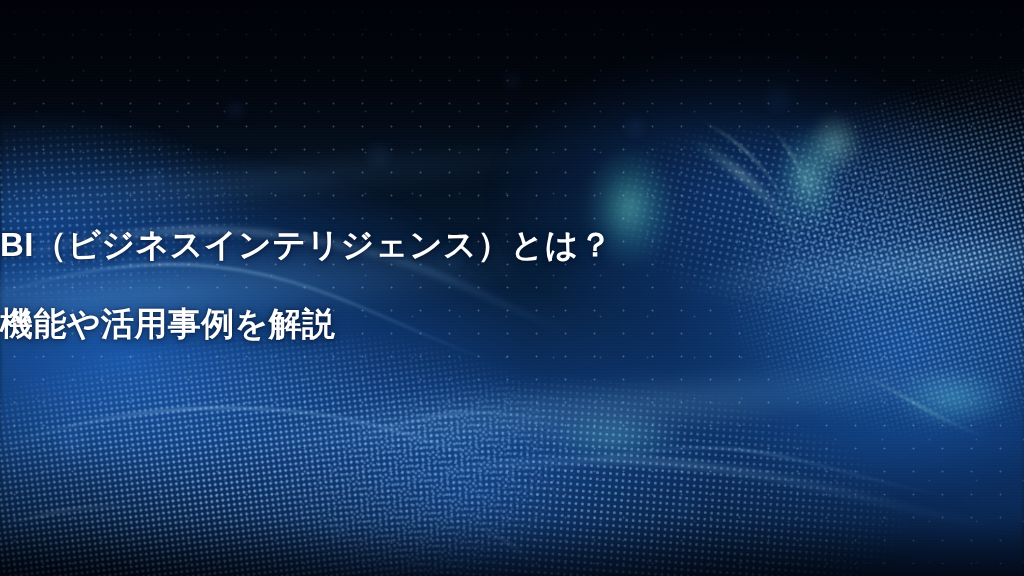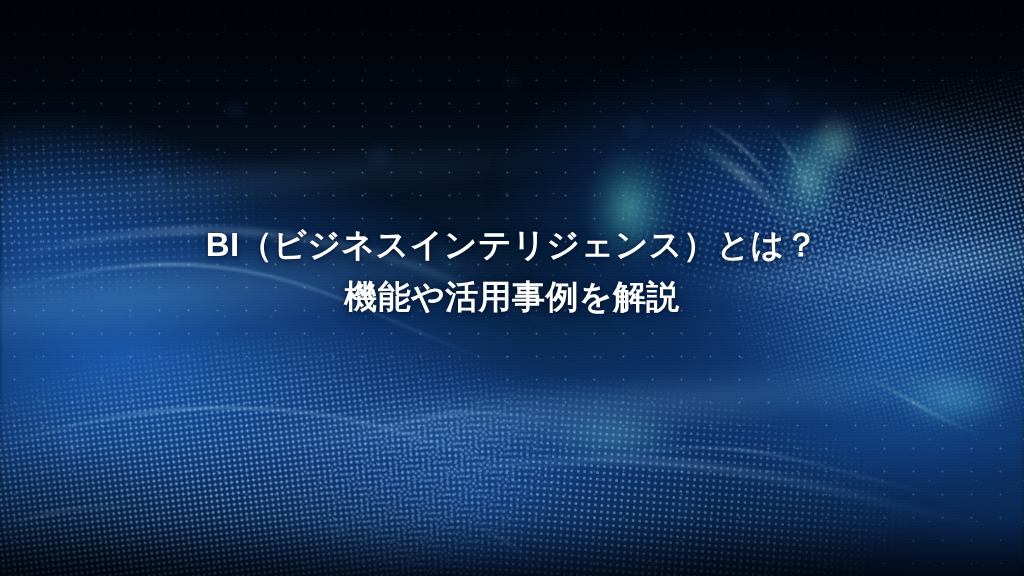--- a/index.html
+++ b/index.html
@@ -164,36 +164,35 @@
       rgba(0,0,0,0) 1px,
       rgba(0,0,0,0) 3px);
   }
 
   
   .title-wrap {
     position: absolute;
     left: 0;
     right: 0;
     top: 222px;
-    text-align: center;
     z-index: 10;
   }
   .title-line {
     color: #ffffff;
     font-weight: 700;
     letter-spacing: .012em;
     line-height: 1.42;
     white-space: nowrap;
     text-shadow:
       0 0 2px rgba(8,24,52,.55),
       0 1px 5px rgba(4,14,34,.50),
       0 2px 14px rgba(3,12,30,.40);
   }
   .title-line--1 { font-size: 33px; }
-  .title-line--2 { font-size: 33px; margin-top: 5px; }
+  .title-line--2 { font-size: 33px; margin-top: 32px; }
 </style>
 </head>
 <body>
 
 <div id="stage">
 
   <div class="layer bg-base"></div>
   <div class="layer bg-nebula"></div>
   <div class="layer bokeh"></div>
   <div class="layer dots dots-e"></div>

